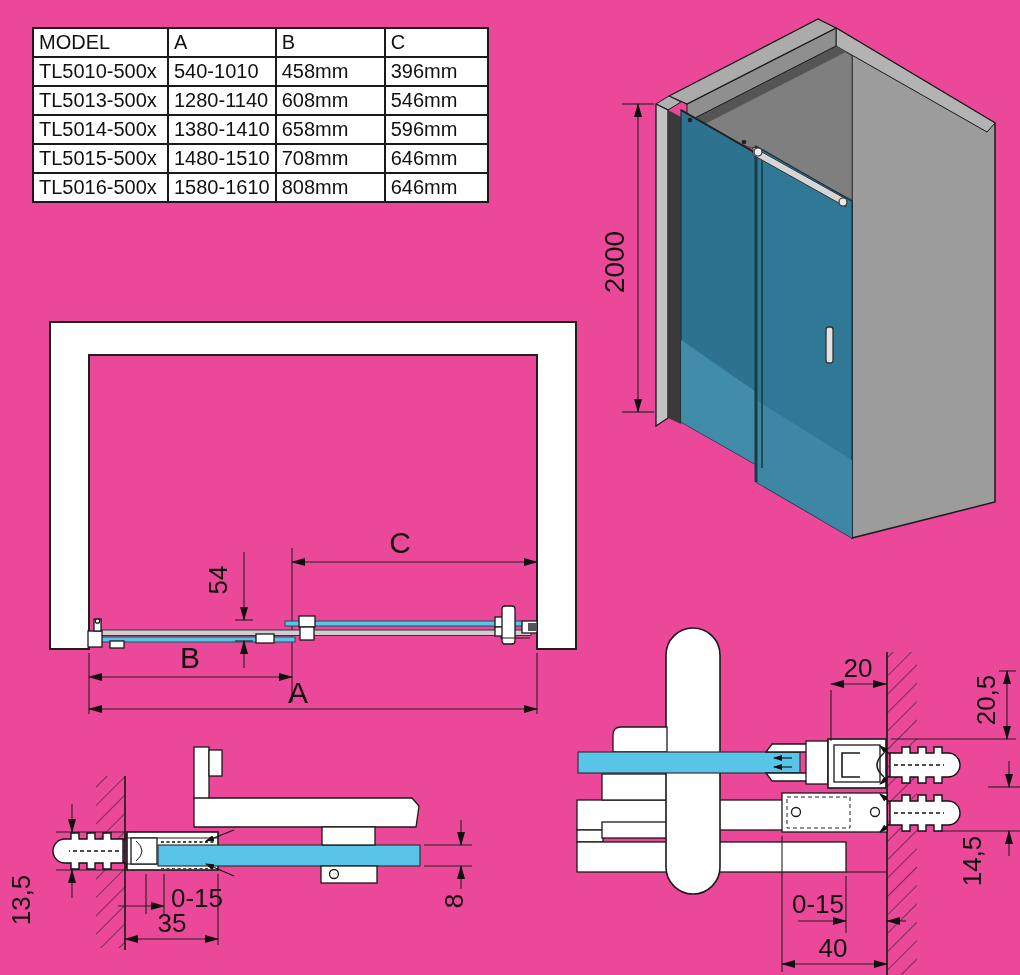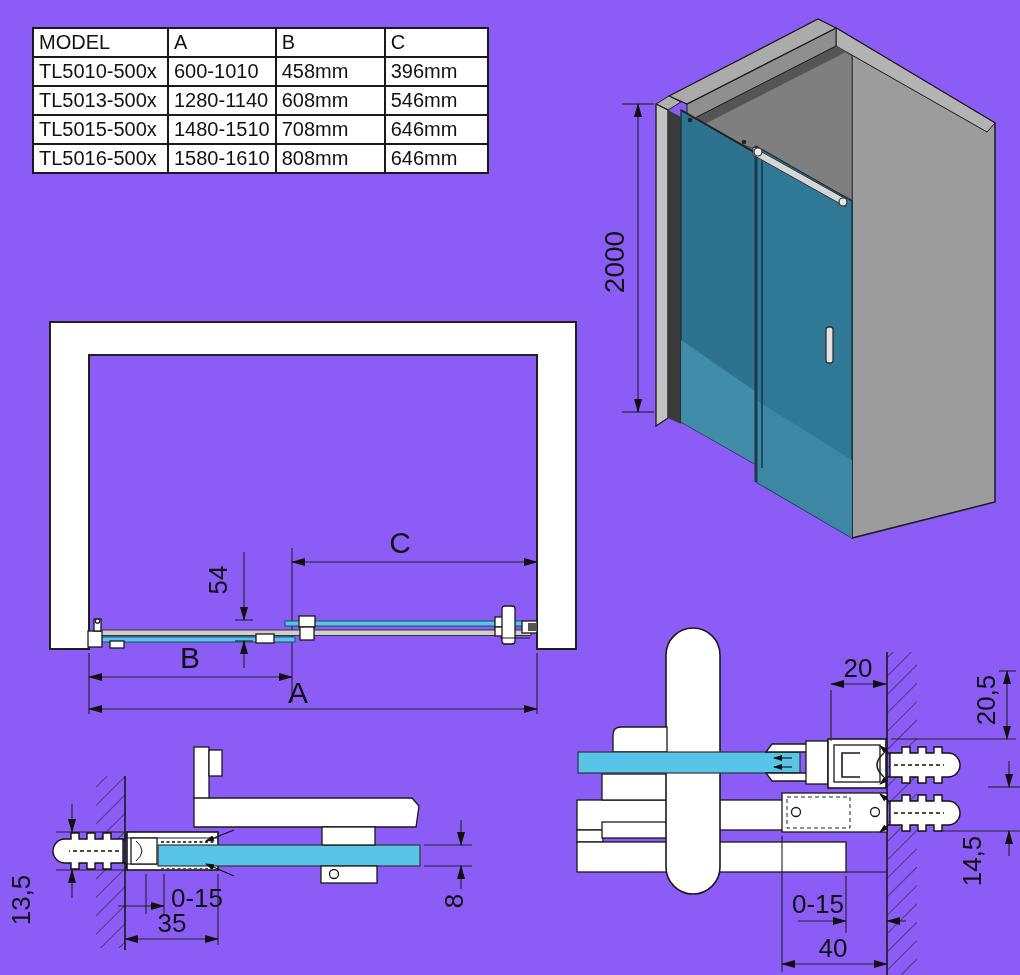--- a/index.html
+++ b/index.html
@@ -1,16 +1,16 @@
 <!DOCTYPE html>
 <html><head>
 <meta charset="utf-8">
 <style>
   html,body{margin:0;padding:0;background:#ffffff;}
-  #page{position:relative;width:1020px;height:975px;background:#8b5cf6;overflow:hidden;
+  #page{position:relative;width:1020px;height:975px;background:#ec4899;overflow:hidden;
         font-family:"Liberation Sans", sans-serif;color:#111;}
   #drawing{position:absolute;left:0;top:0;}
   
   #spec-table-wrap{position:absolute;left:32px;top:27px;}
   table.spec{border-collapse:collapse;table-layout:fixed;}
   table.spec th,table.spec td{
      border:2px solid #1a1a1a;font-size:20px;font-weight:400;text-align:left;
      padding:1px 5px;height:25px;white-space:nowrap;color:#111;background:#fff;}
   table.spec col.c0{width:135px;} table.spec col.c1{width:107px;}
   table.spec col.c2{width:109px;} table.spec col.c3{width:103px;}
@@ -41,29 +41,35 @@
         <tr>
             <th>MODEL</th>
             <th>A</th>
             <th>B</th>
             <th>C</th>
           </tr>
       </thead>
       <tbody>
           <tr>
             <td>TL5010-500x</td>
-            <td>600-1010</td>
+            <td>540-1010</td>
             <td>458mm</td>
             <td>396mm</td>
           </tr>
           <tr>
             <td>TL5013-500x</td>
             <td>1280-1140</td>
             <td>608mm</td>
             <td>546mm</td>
+          </tr>
+          <tr>
+            <td>TL5014-500x</td>
+            <td>1380-1410</td>
+            <td>658mm</td>
+            <td>596mm</td>
           </tr>
           <tr>
             <td>TL5015-500x</td>
             <td>1480-1510</td>
             <td>708mm</td>
             <td>646mm</td>
           </tr>
           <tr>
             <td>TL5016-500x</td>
             <td>1580-1610</td>

